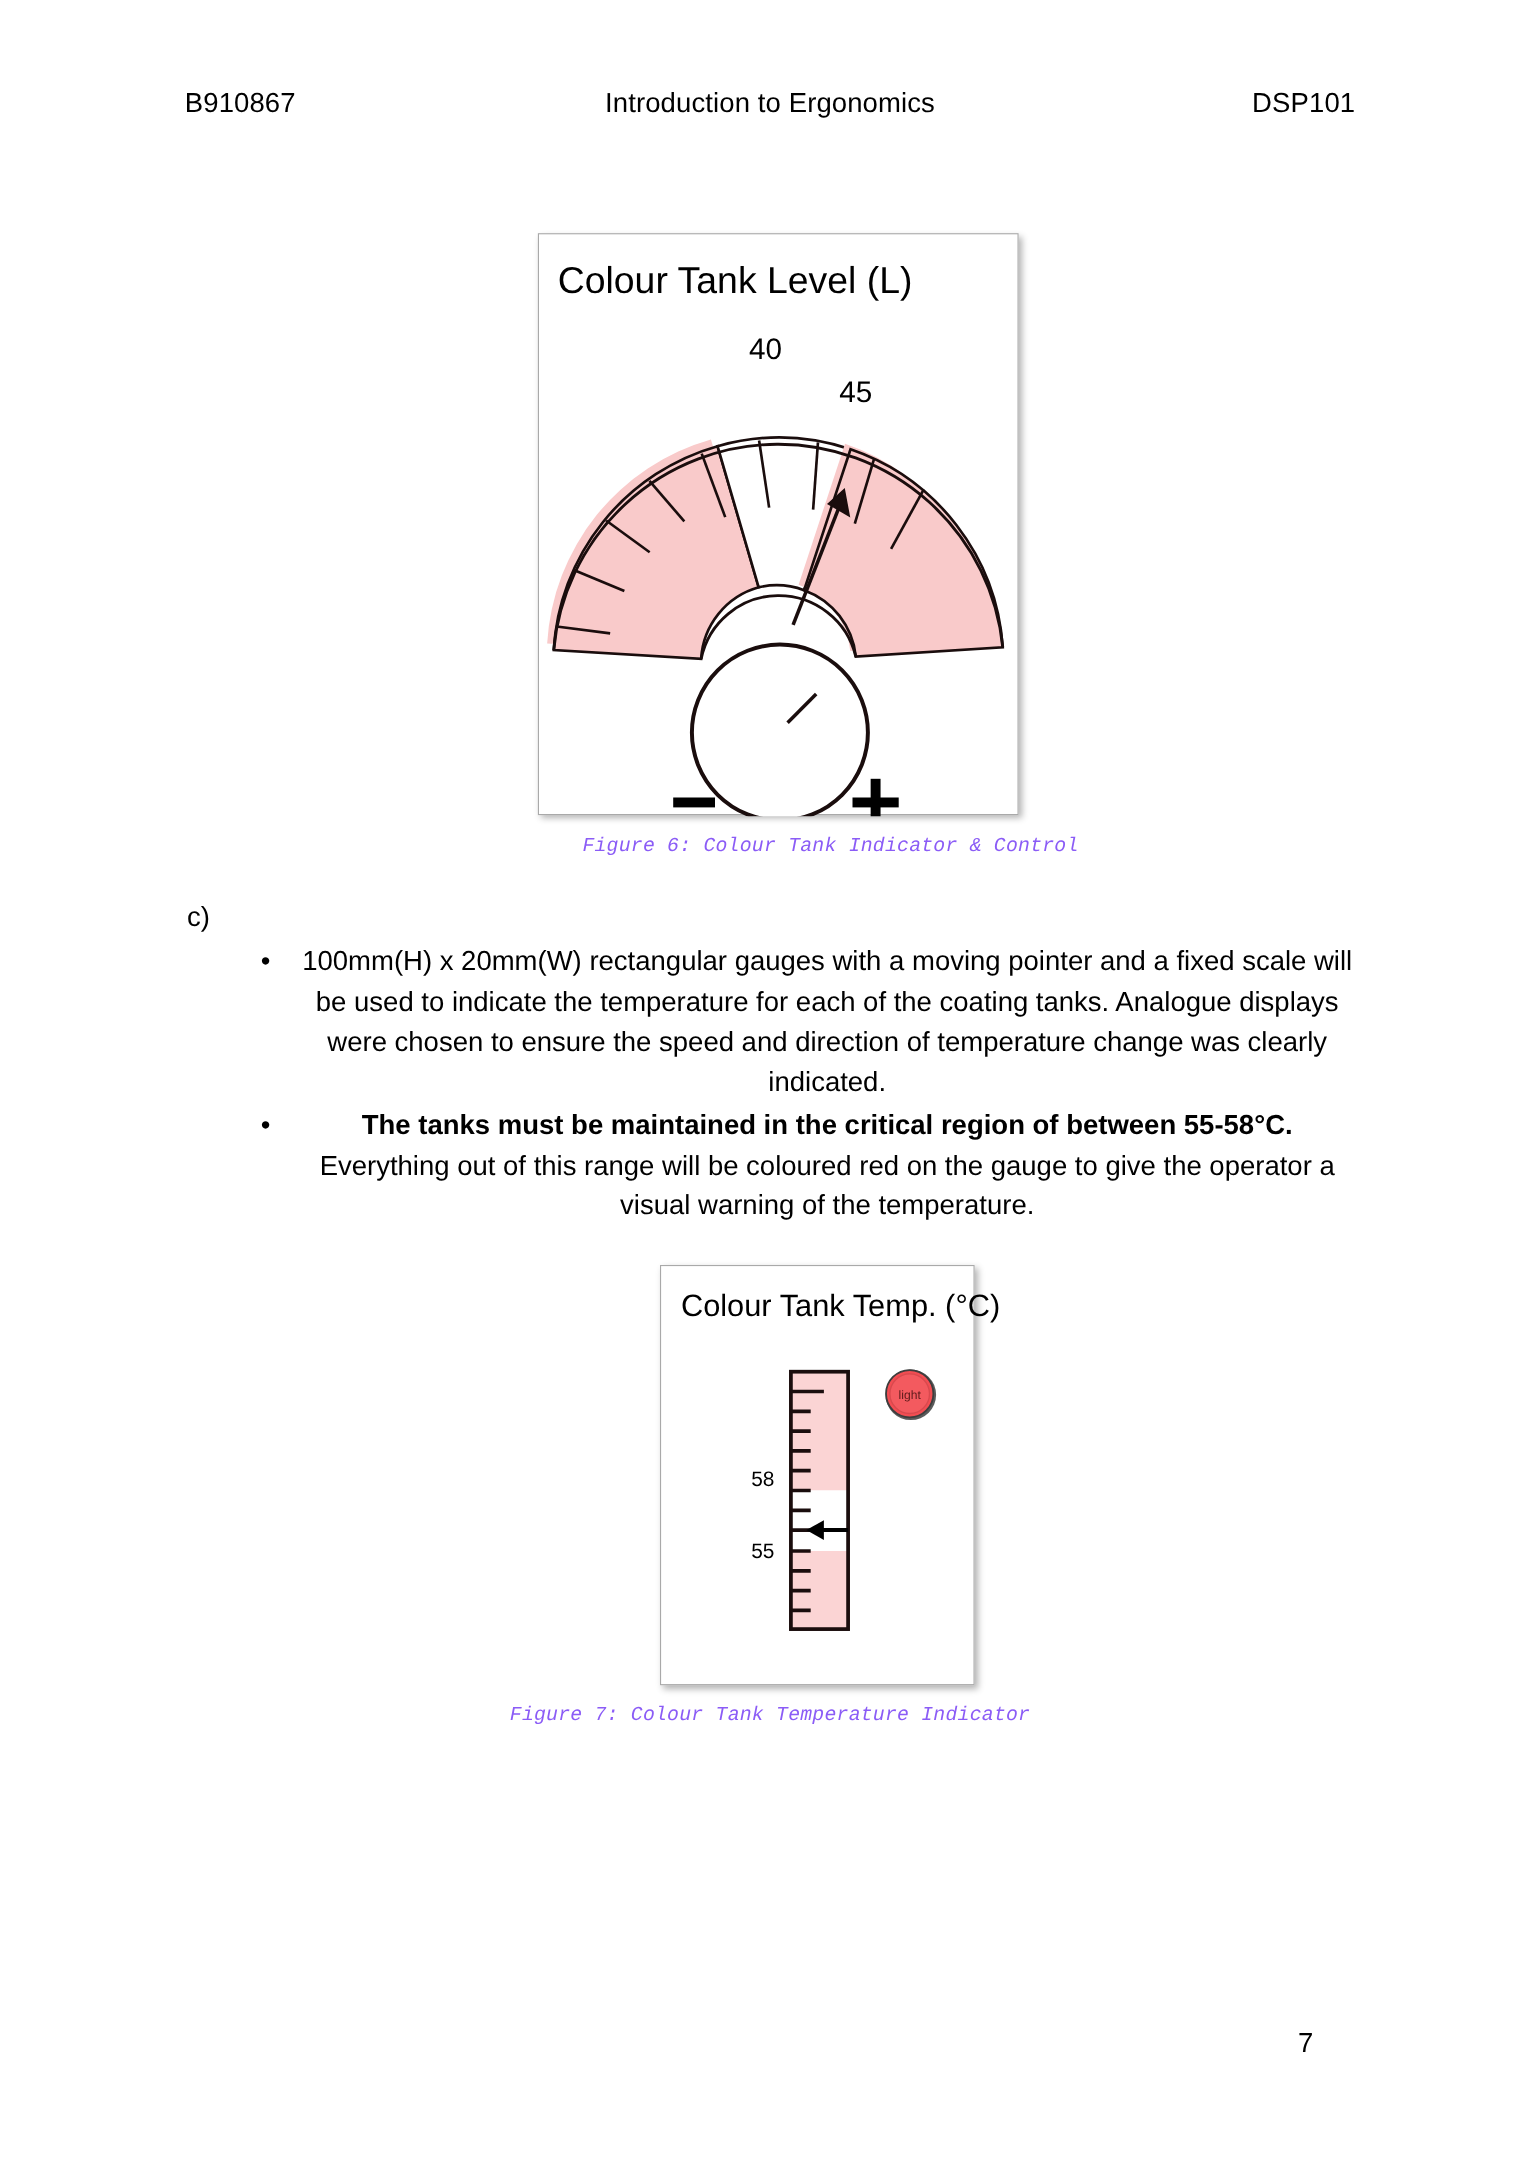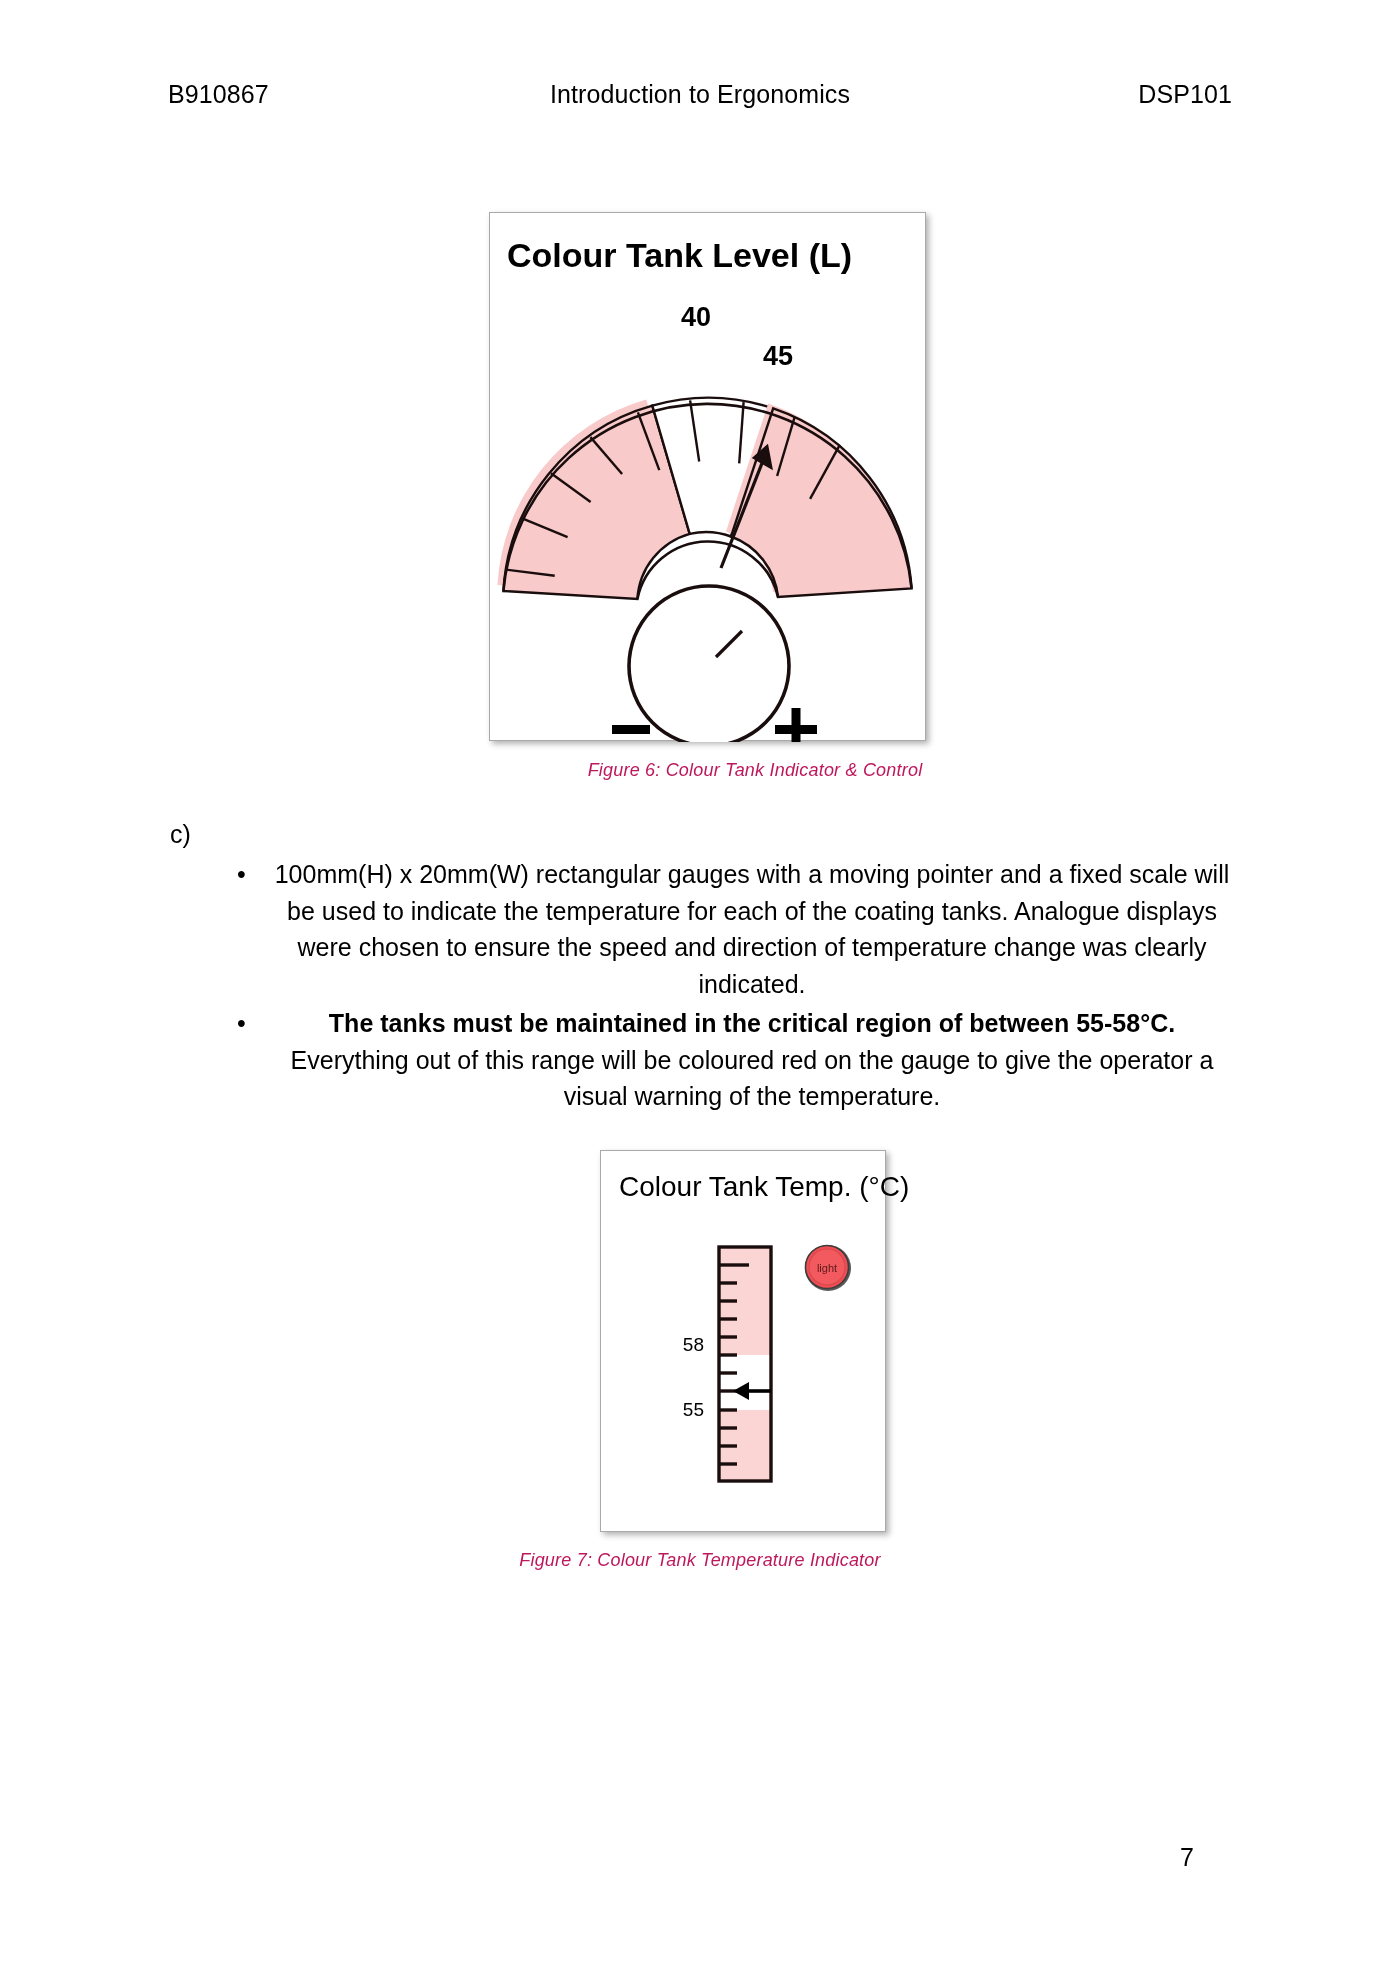--- a/index.html
+++ b/index.html
@@ -44,21 +44,20 @@
     white-space: nowrap;
   }
   .hdr-left, .hdr-right { white-space: nowrap; }
 
   
   .figure6-wrap {
     position: absolute;
     top: 212px;
     left: 489px;
     width: 437px;
-    font-weight: bold;
   }
   .fig-box {
     background: #ffffff;
     border: 1px solid #a9a9a9;
     box-shadow: 3px 3px 6px rgba(0,0,0,0.30);
     box-sizing: border-box;
     position: relative;
   }
   .fig6-box {
     width: 437px;
@@ -75,24 +74,24 @@
     top: 25px;
     left: 17px;
   }
   .fig6-svg {
     position: absolute;
     top: 0;
     left: 0;
   }
 
   .fig-caption {
-    font-family: Liberation Sans, sans-serif;
+    font-family: Liberation Mono, monospace;
     font-style: italic;
     font-size: 18px;
-    color: #be185d;
+    color: #8b5cf6;
     text-align: center;
     letter-spacing: 0.2px;
     white-space: nowrap;
   }
   .fig6-caption {
     position: absolute;
     top: 760px;
     left: 0;
     width: 1400px;
     text-align: center;

